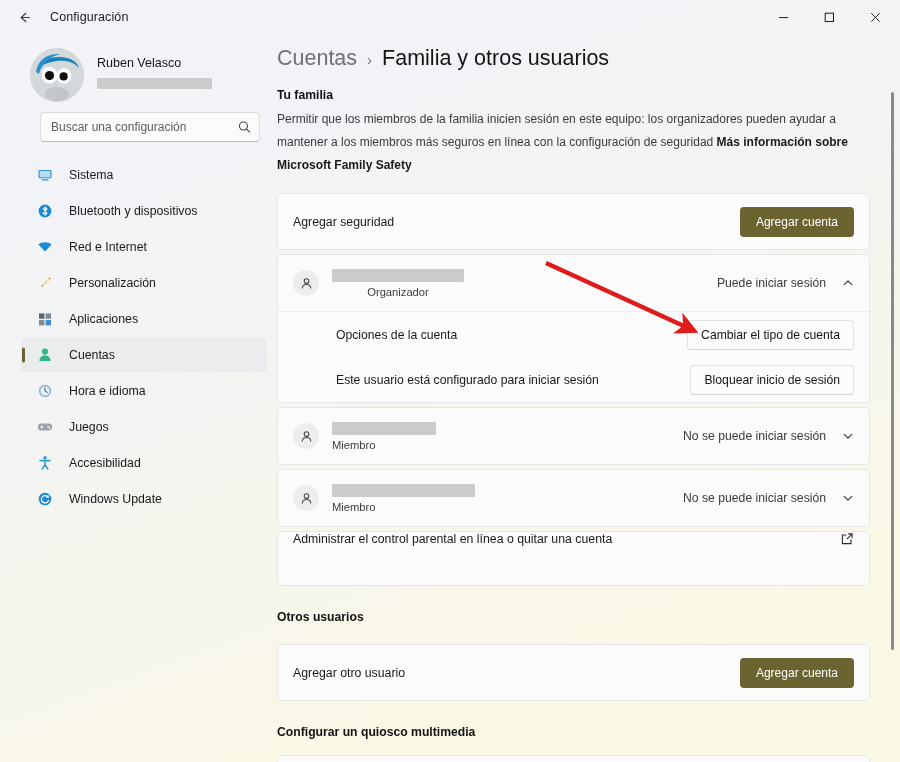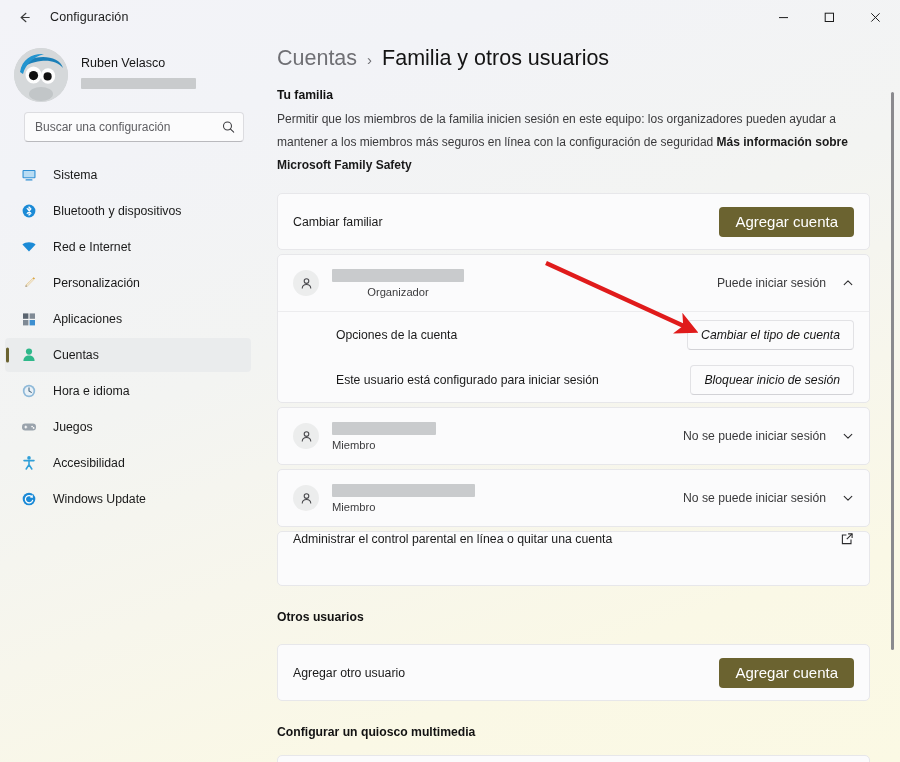--- a/index.html
+++ b/index.html
@@ -52,21 +52,21 @@
   .wc {
     width: 46px; height: 34px;
     display: flex; align-items: center; justify-content: center;
     color: #1c1c1c;
   }
   .wc:last-child { margin-right: 2px; }
 
   
   #sidebar {
     position: absolute;
-    top: 34px; left: 0;
+    top: 34px; left: 16px;
     width: 258px;
     height: 728px;
     z-index: 20;
   }
   .profile {
     display: flex;
     align-items: center;
     padding: 9px 0 0 14px;
     height: 72px;
   }
@@ -215,40 +215,39 @@
   }
   .row-label {
     font-size: 12.3px;
     color: #1a1a1a;
   }
   .row-spacer { flex: 1; }
 
   .btn-accent {
     background: #6b6330;
     color: #ffffff;
-    font-size: 15px;
+    font-size: 12px;
     border: none;
     border-radius: 4px;
     height: 30px;
     padding: 0 16px;
     font-family: "Liberation Sans", sans-serif;
     cursor: pointer;
   }
   .btn-sub {
     background: #fbfbfc;
     color: #161616;
     font-size: 12.2px;
     border: 1px solid #e2e2e5;
     border-bottom-color: #d2d2d6;
     border-radius: 4px;
     height: 30px;
     padding: 0 13px;
     font-family: "Liberation Sans", sans-serif;
     cursor: pointer;
-    font-style: italic;
   }
 
   
   .acct-row {
     display: flex;
     align-items: center;
     padding: 0 15px;
     height: 56px;
   }
   .acct-av {
@@ -506,21 +505,21 @@
 
     <div class="section-title">Tu familia</div>
 
     <div class="section-desc">
       <span>Permitir que los miembros de la familia inicien sesión en este equipo: los organizadores pueden ayudar a mantener a los miembros más seguros en línea con la configuración de seguridad</span>
       <b>Más información sobre Microsoft Family Safety</b>
     </div>
 
     <div class="card">
       <div class="row">
-        <span class="row-label">Cambiar familiar</span>
+        <span class="row-label">Agregar seguridad</span>
         <span class="row-spacer"></span>
         <button class="btn-accent">Agregar cuenta</button>
       </div>
     </div>
 
     <div class="card">
       <div class="acct-row">
         <span class="acct-av">
           <svg width="13" height="13" viewBox="0 0 14 14" fill="none" stroke="currentColor" stroke-width="1.15">
             <circle cx="7" cy="4.4" r="2.5"></circle>

